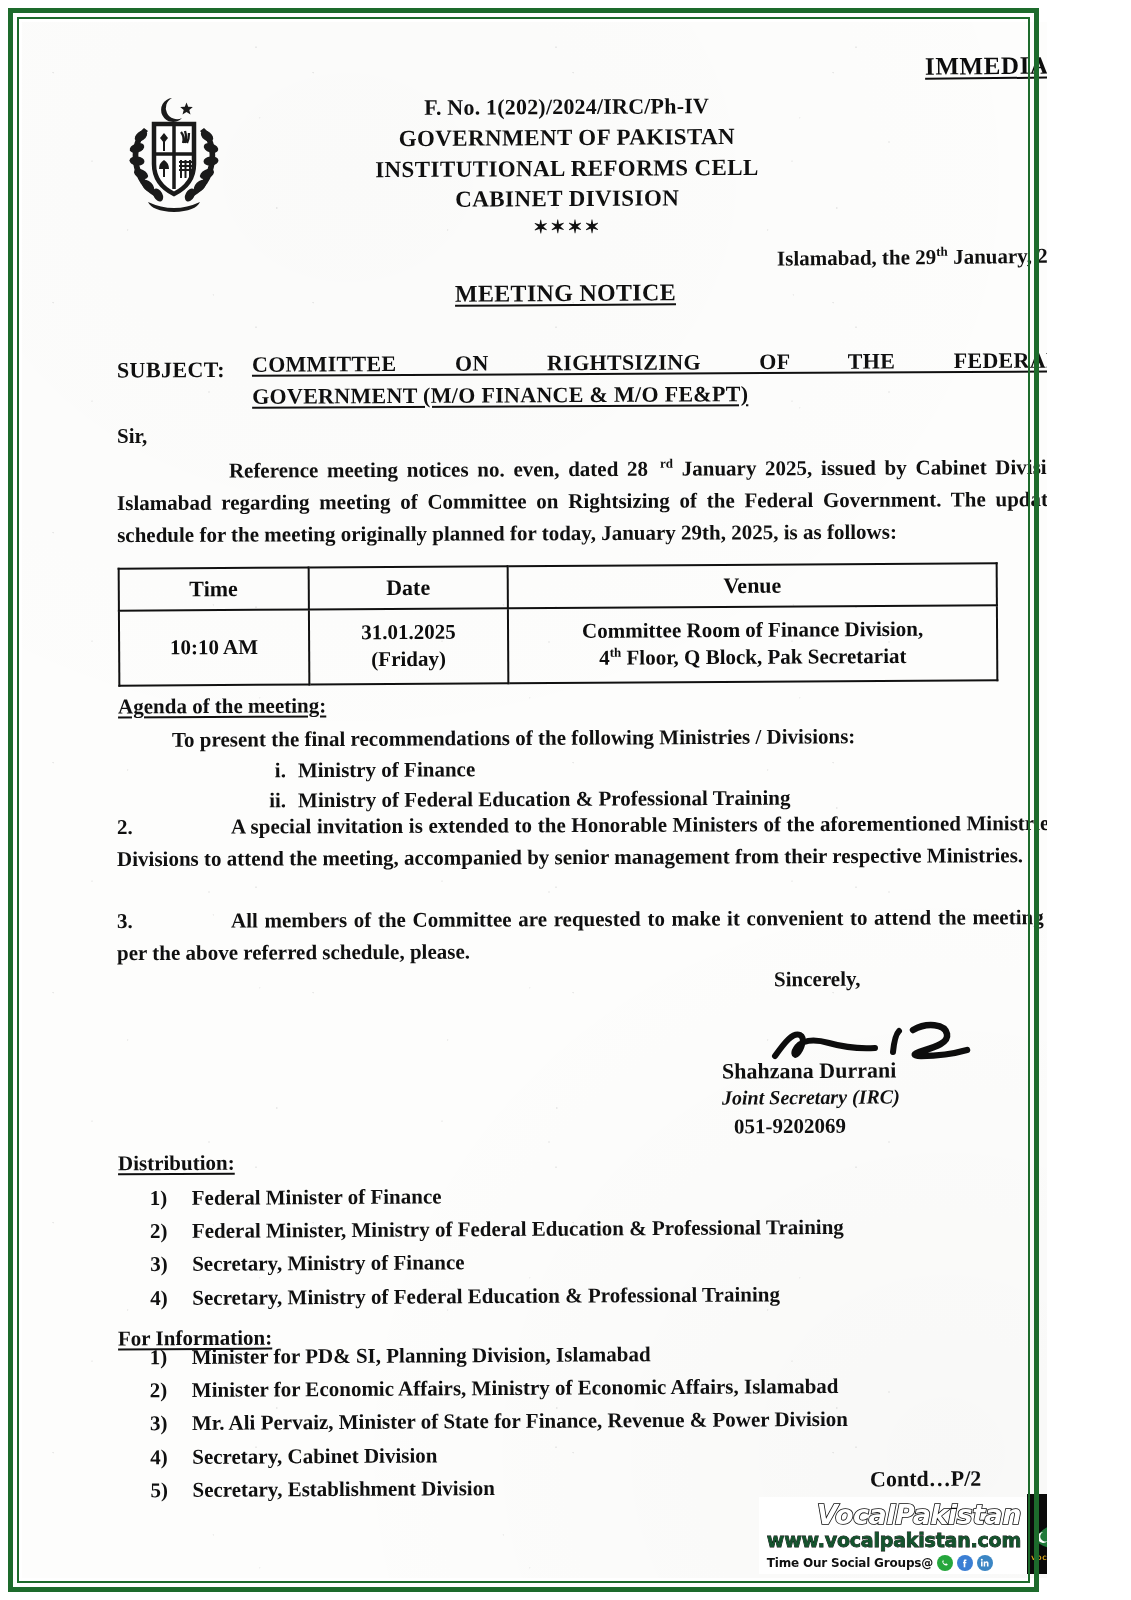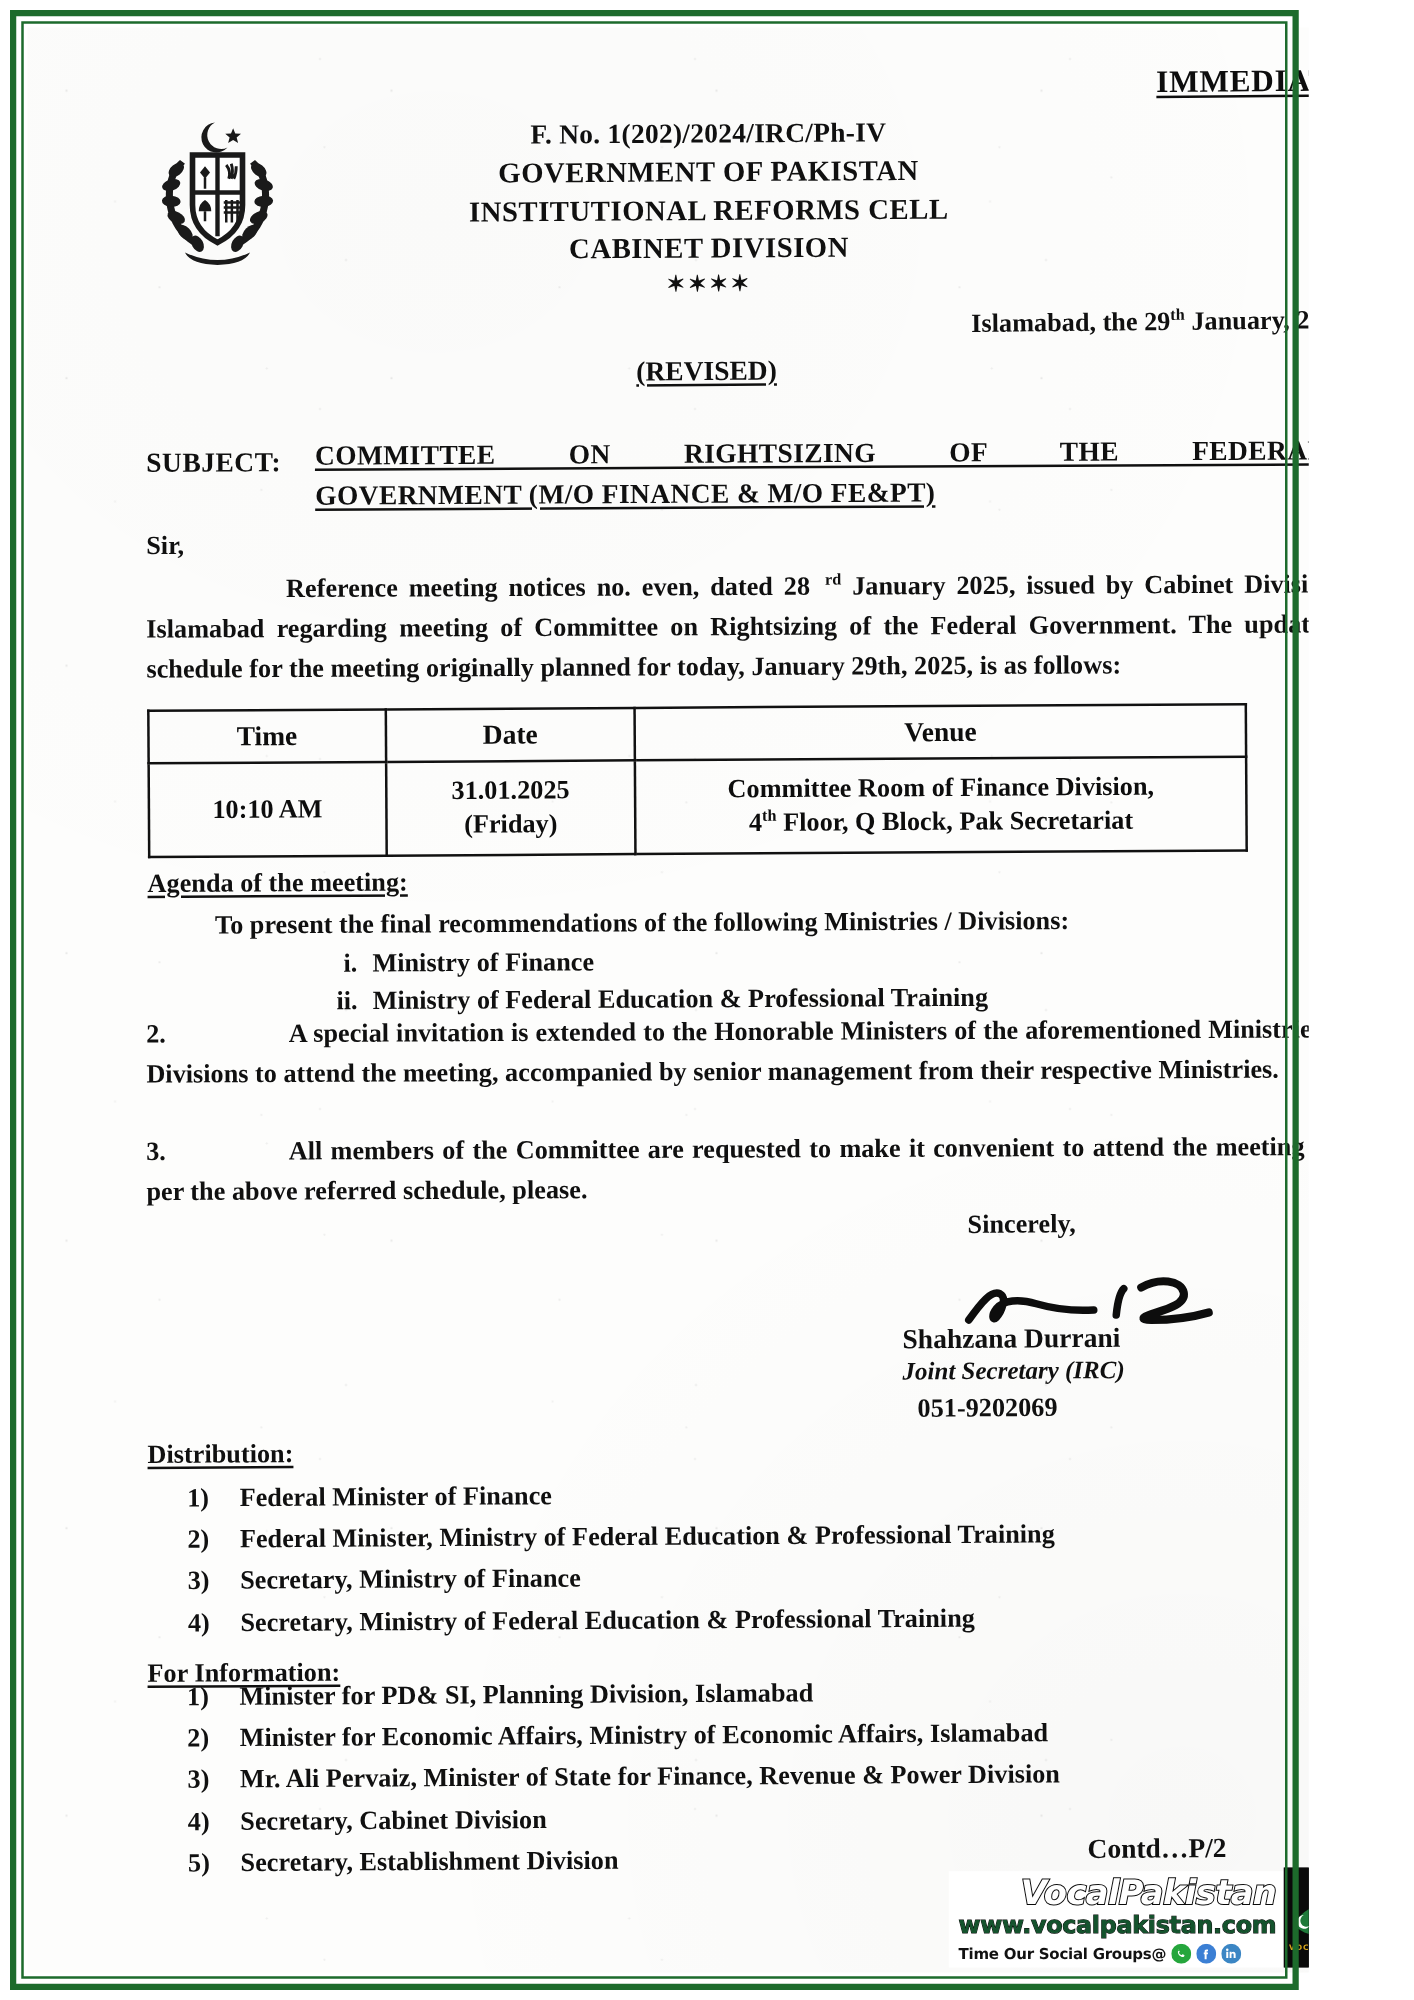--- a/index.html
+++ b/index.html
@@ -384,21 +384,21 @@
         <div>CABINET DIVISION</div>
       </div>
       <div class="stars">✶✶✶✶</div>
     </div>
 
     <div id="dateline">
       <span>Islamabad, the 29</span><sup>th</sup><span> January, 2025</span>
     </div>
 
     <div id="notice-title">
-      <div><span class="t2">(REVISED)</span></div>
+      <div><span class="t1">MEETING NOTICE</span></div>
     </div>
 
     <div id="subject-block">
       <div id="subject-label">SUBJECT:</div>
       <div id="subject-text">
         <span class="l1">COMMITTEE ON RIGHTSIZING OF THE FEDERAL</span>
         <span class="l2">GOVERNMENT (M/O FINANCE &amp; M/O FE&amp;PT)</span>
       </div>
     </div>
 

